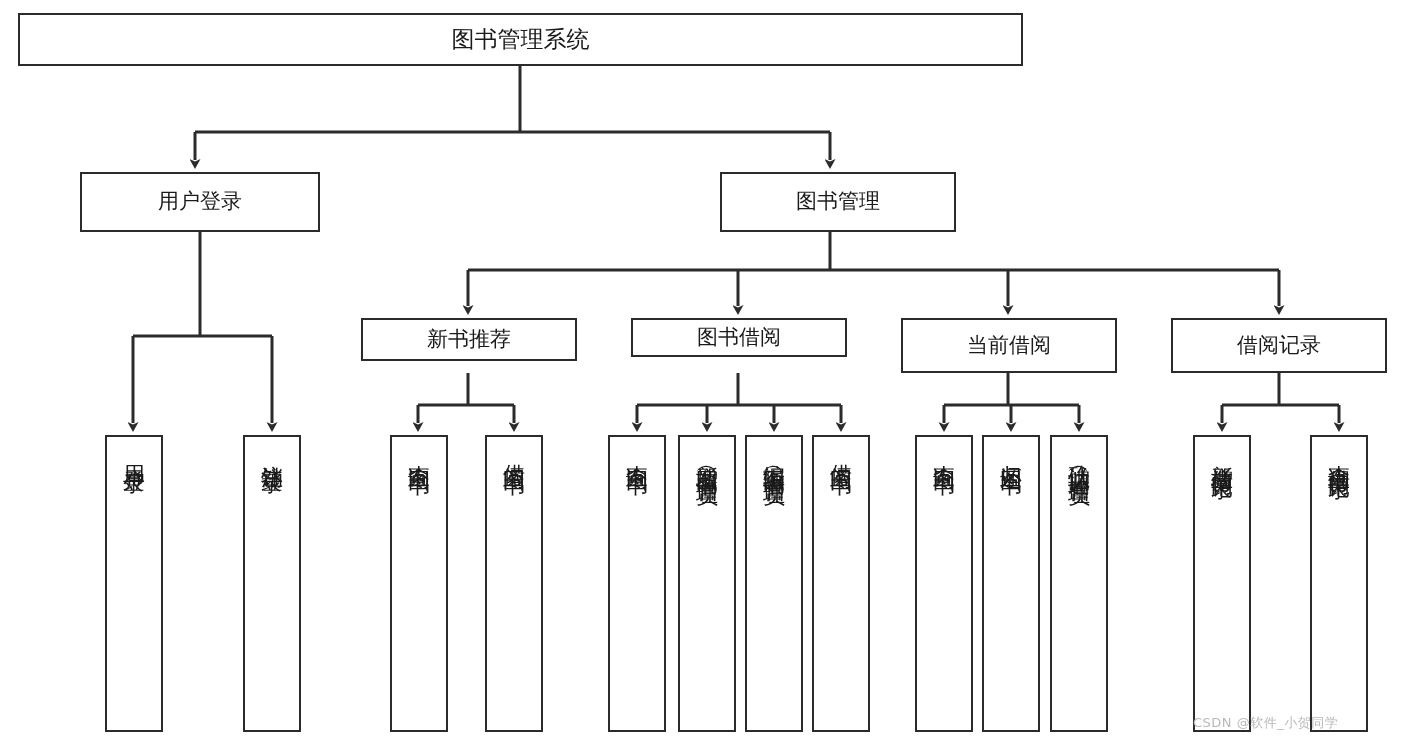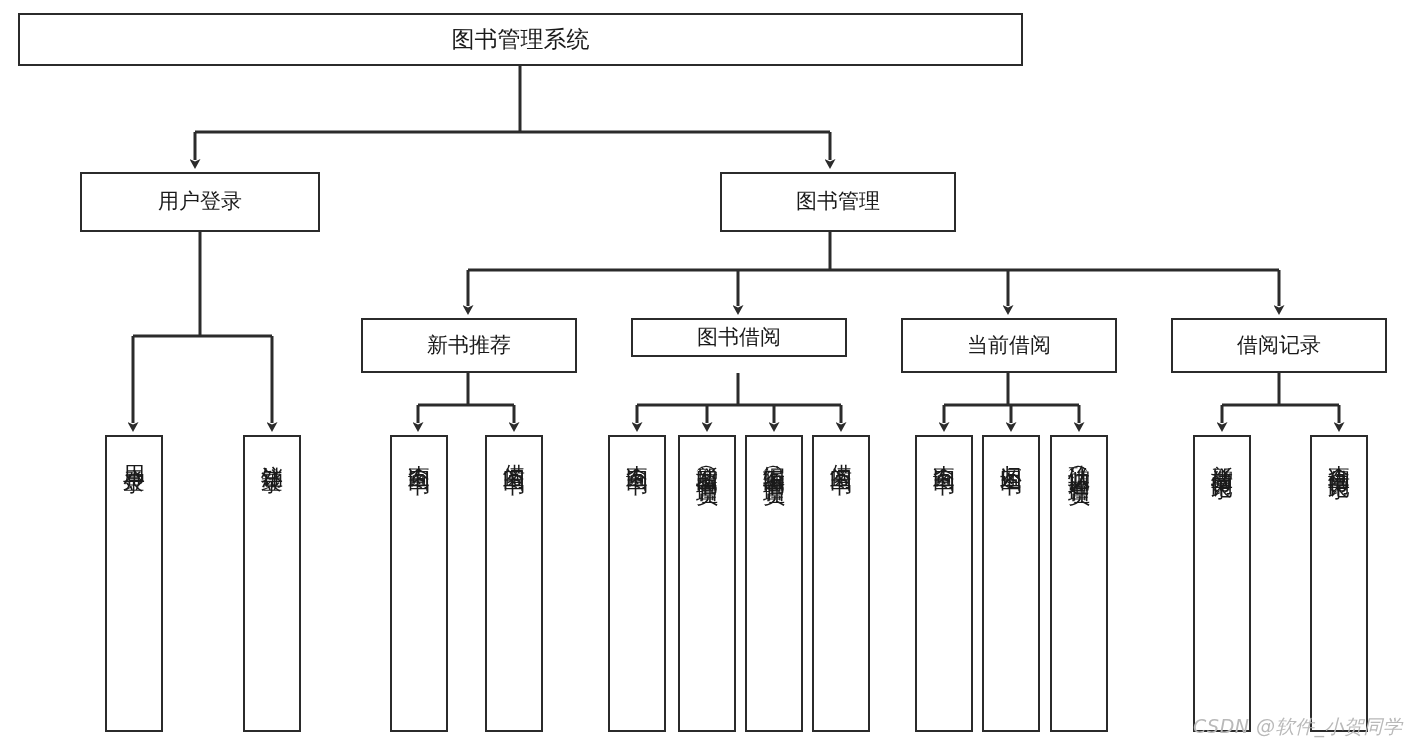--- a/index.html
+++ b/index.html
@@ -57,26 +57,25 @@
   }
   .node-leaf .label {
     font-size: 22px;
     writing-mode: vertical-rl;
     text-orientation: upright;
     letter-spacing: 3px;
     line-height: 1;
   }
   .watermark {
     position: absolute;
-    font-size: 19px;
+    font-size: 13px;
     color: #b9b9b9;
     white-space: nowrap;
     letter-spacing: 0.5px;
     pointer-events: none;
-    font-style: italic;
   }
 </style>
 </head>
 <body>
 
 <div id="canvas">
 
   <svg id="diagram-svg" viewBox="0 0 1405 747" xmlns="http://www.w3.org/2000/svg">
     <defs>
       <marker id="arrow" markerWidth="10" markerHeight="11" refX="1" refY="5.5" orient="auto" markerUnits="userSpaceOnUse">
@@ -144,21 +143,21 @@
   </div>
 
   <div class="node node-l1" style="left:80px; top:172px; width:240px; height:60px;">
     <span class="label">用户登录</span>
   </div>
 
   <div class="node node-l1" style="left:712px; top:172px; width:236px; height:60px;margin-left:8px;">
     <span class="label">图书管理</span>
   </div>
 
-  <div class="node node-l2" style="left:361px; top:318px; width:216px; height:55px;">
+  <div class="node node-l2" style="left:361px; top:318px; width:216px; height:43px;">
     <span class="label">新书推荐</span>
   </div>
 
   <div class="node node-l2" style="left:631px; top:318px; width:216px; height:39px;">
     <span class="label">图书借阅</span>
   </div>
 
   <div class="node node-l2" style="left:1171px; top:318px; width:216px; height:55px;">
     <span class="label">借阅记录</span>
   </div>

